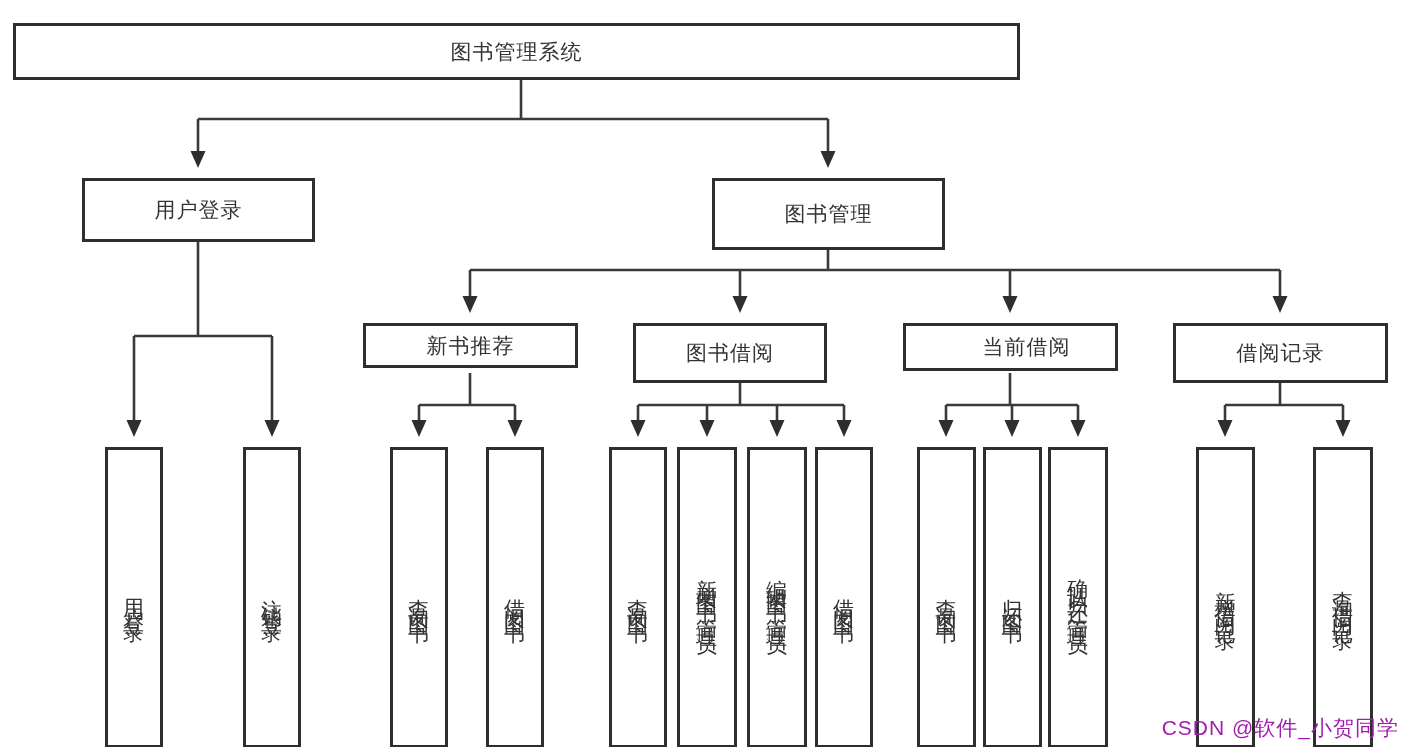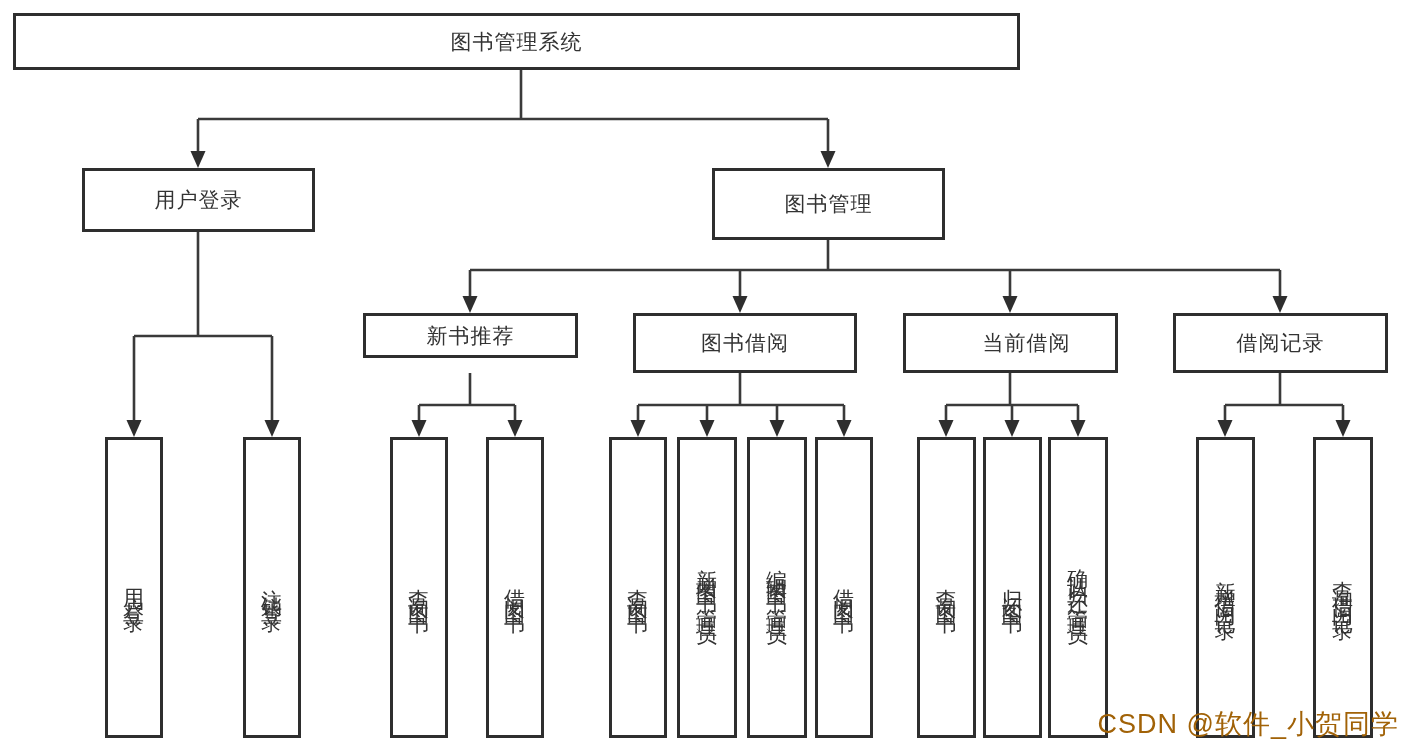--- a/index.html
+++ b/index.html
@@ -5,29 +5,30 @@
   html,body{margin:0;padding:0;background:#ffffff;}
   .canvas{
     position:relative;width:1405px;height:747px;background:#ffffff;overflow:hidden;
     font-family:"Liberation Sans","DejaVu Sans",sans-serif;color:#333333;
   }
   .connectors{position:absolute;left:0;top:0;width:1405px;height:747px;}
   .box{
     position:absolute;box-sizing:border-box;background:#ffffff;
     border:3px solid #2e2e2e;display:flex;align-items:center;justify-content:center;
     color:#333333;
+    margin-top:10px;
   }
   .h-box{font-size:21px;letter-spacing:1px;white-space:nowrap;}
   .v-box{
     writing-mode:vertical-rl;text-orientation:mixed;
     font-size:21px;letter-spacing:8px;line-height:1;
   }
   .watermark{
-    position:absolute;right:6px;bottom:5px;font-size:27px;
-    color:#a16207;letter-spacing:1px;white-space:nowrap;
+    position:absolute;right:6px;bottom:5px;font-size:21px;
+    color:#a21caf;letter-spacing:1px;white-space:nowrap;
   }
 </style>
 </head>
 <body>
 
 <div class="canvas">
 
   <svg class="connectors" viewBox="0 0 1405 747" xmlns="http://www.w3.org/2000/svg">
     <path fill="none" stroke="#3a3a3a" stroke-width="2.6" d="M521,69 V119
              M198,119 H828
@@ -69,22 +70,22 @@
       <polygon points="1335.5,420 1350.5,420 1343,437"></polygon>
     </g>
   </svg>
 
   <div class="box h-box" style="left:13px;top:13px;width:1007px;height:57px;">图书管理系统</div>
 
   <div class="box h-box" style="left:82px;top:168px;width:233px;height:64px;">用户登录</div>
   <div class="box h-box" style="left:712px;top:168px;width:233px;height:72px;">图书管理</div>
 
   <div class="box h-box" style="left:363px;top:313px;width:215px;height:45px;">新书推荐</div>
-  <div class="box h-box" style="left:633px;top:313px;width:224px;height:60px;">图书借阅</div>
-  <div class="box h-box" style="left:903px;top:313px;width:215px;height:60px;padding-left:32px;">当前借阅</div>
+  <div class="box h-box" style="left:633px;top:313px;width:194px;height:60px;">图书借阅</div>
+  <div class="box h-box" style="left:903px;top:313px;width:215px;height:48px;padding-left:32px;">当前借阅</div>
   <div class="box h-box" style="left:1173px;top:313px;width:215px;height:60px;">借阅记录</div>
 
   <div class="box v-box" style="left:105px;top:437px;width:58px;height:301px;">用户登录</div>
   <div class="box v-box" style="left:243px;top:437px;width:58px;height:301px;">注销登录</div>
 
   <div class="box v-box" style="left:390px;top:437px;width:58px;height:301px;">查询图书</div>
   <div class="box v-box" style="left:486px;top:437px;width:58px;height:301px;">借阅图书</div>
 
   <div class="box v-box" style="left:609px;top:437px;width:58px;height:301px;">查询图书</div>
   <div class="box v-box" style="left:677px;top:437px;width:60px;height:301px;">新增图书（管理员）</div>

